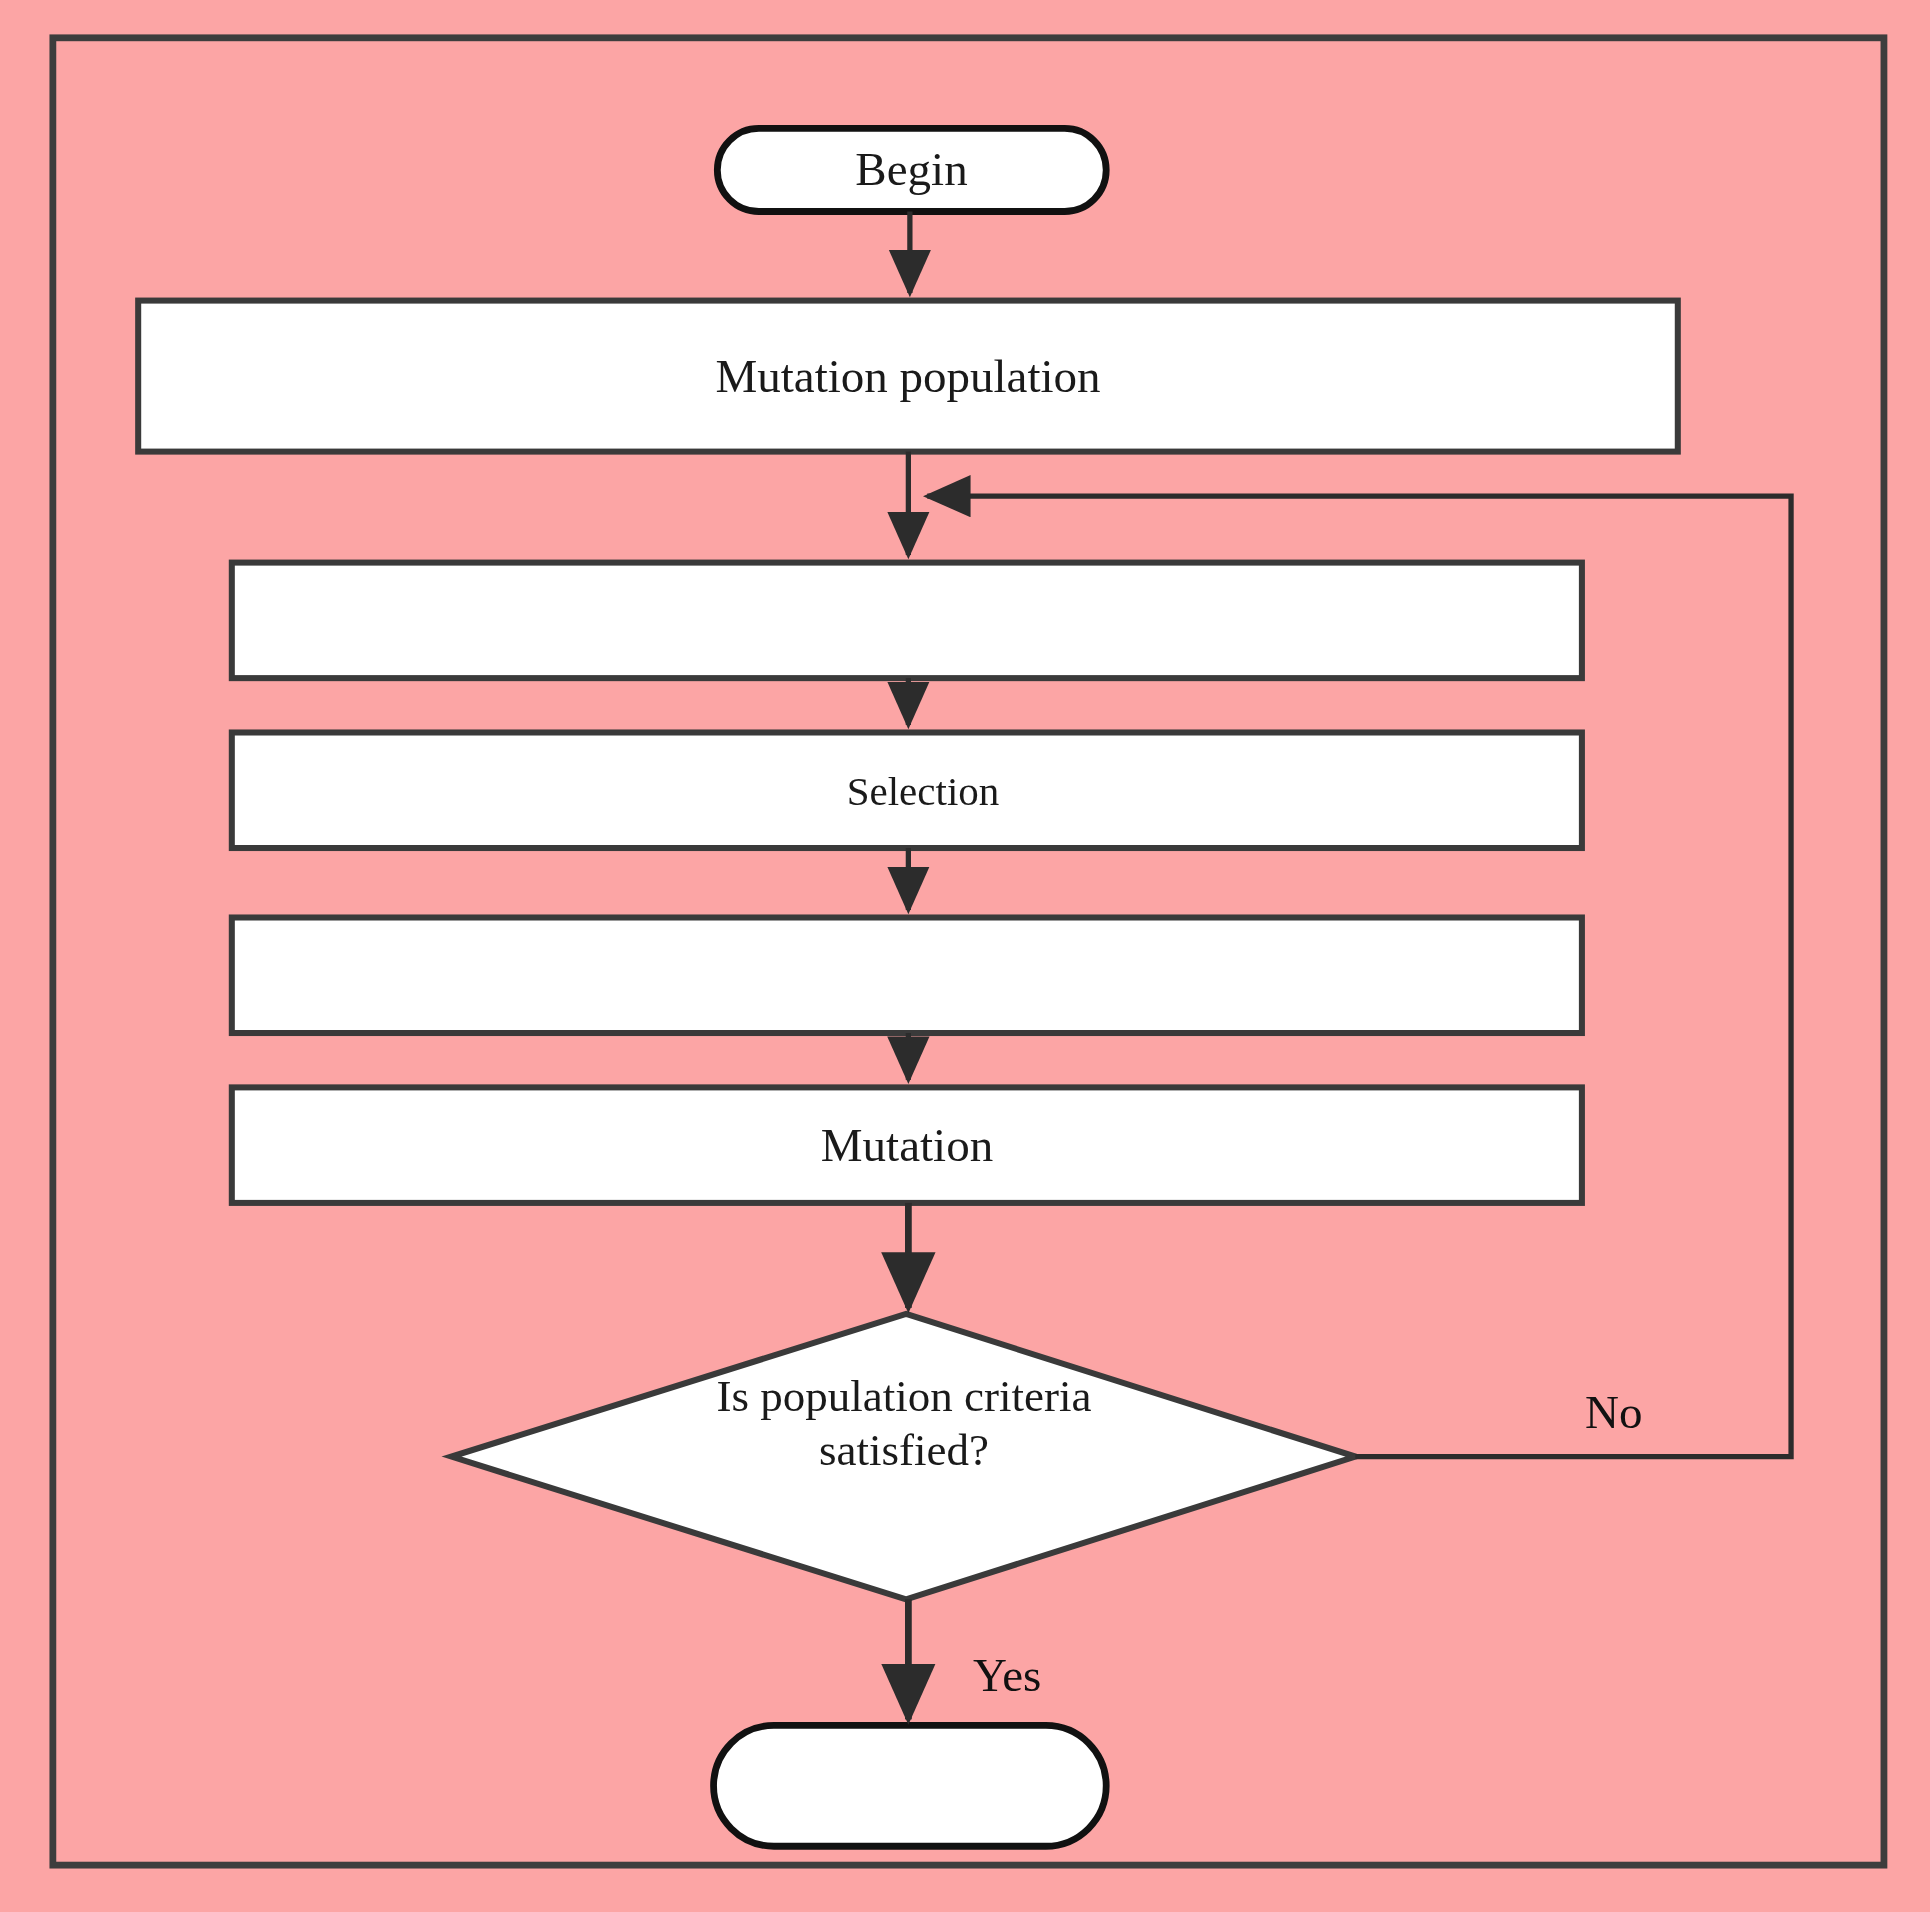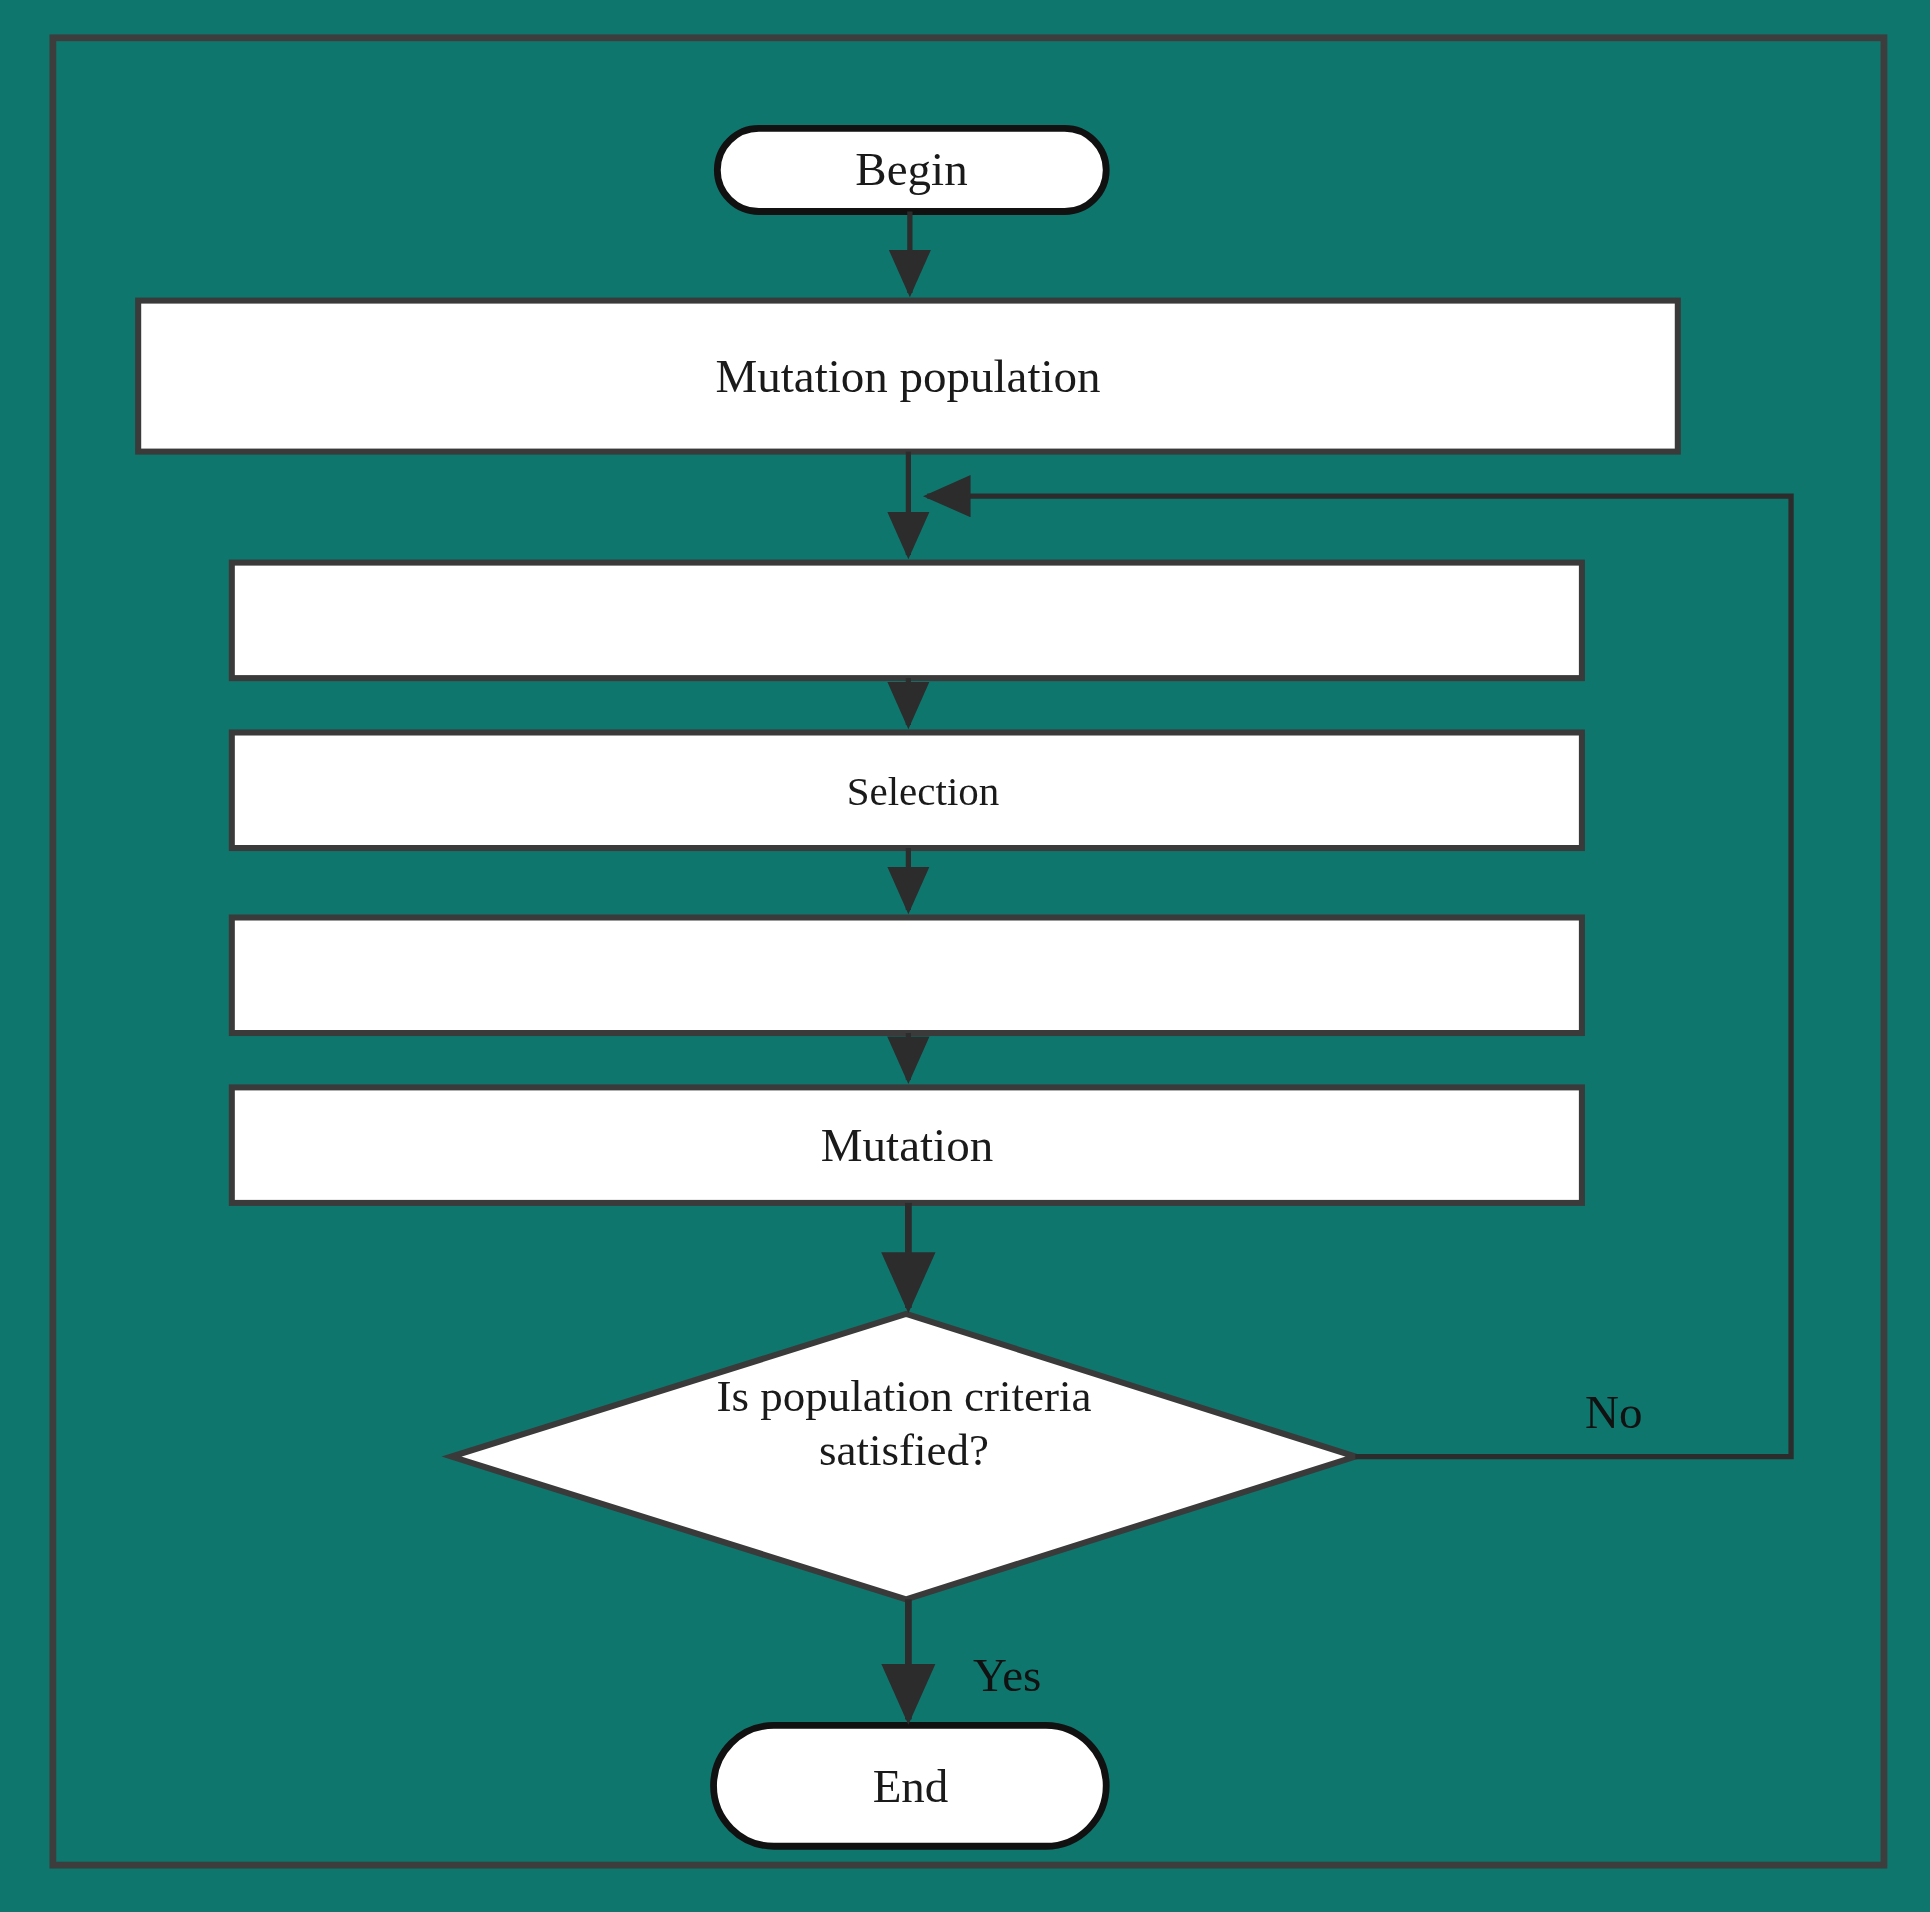--- a/index.html
+++ b/index.html
@@ -8,21 +8,21 @@
     padding: 0;
     background: #ffffff;
   }
   body {
     font-family: "Liberation Serif", "DejaVu Serif", serif;
   }
   #canvas {
     position: relative;
     width: 1930px;
     height: 1912px;
-    background: #0f766e;
+    background: #fca5a5;
     overflow: hidden;
   }
   #flow-svg {
     position: absolute;
     left: 0;
     top: 0;
     width: 1930px;
     height: 1912px;
   }
   .node-label {
@@ -104,20 +104,19 @@
 
 
   <div class="node-label" style="left:248px; top:733px; width:1350px; height:116px; font-size:41px;">Selection</div>
 
 
   <div class="node-label" style="left:232px; top:1088px; width:1350px; height:116px; font-size:47px;">Mutation</div>
 
   <div class="node-label" style="left:452px; top:1352px; width:904px; height:143px; font-size:45px;">Is population criteria
 satisfied?</div>
 
-  <div class="node-label" style="left:714px; top:1726px; width:393px; height:121px; font-size:47px;">End</div>
 
   <div class="edge-label" style="left:1585px; top:1359px; font-size:47px;">No</div>
 
   <div class="edge-label" style="left:973px; top:1622px; font-size:47px;">Yes</div>
 
 </div>
 
 
 </body></html>

